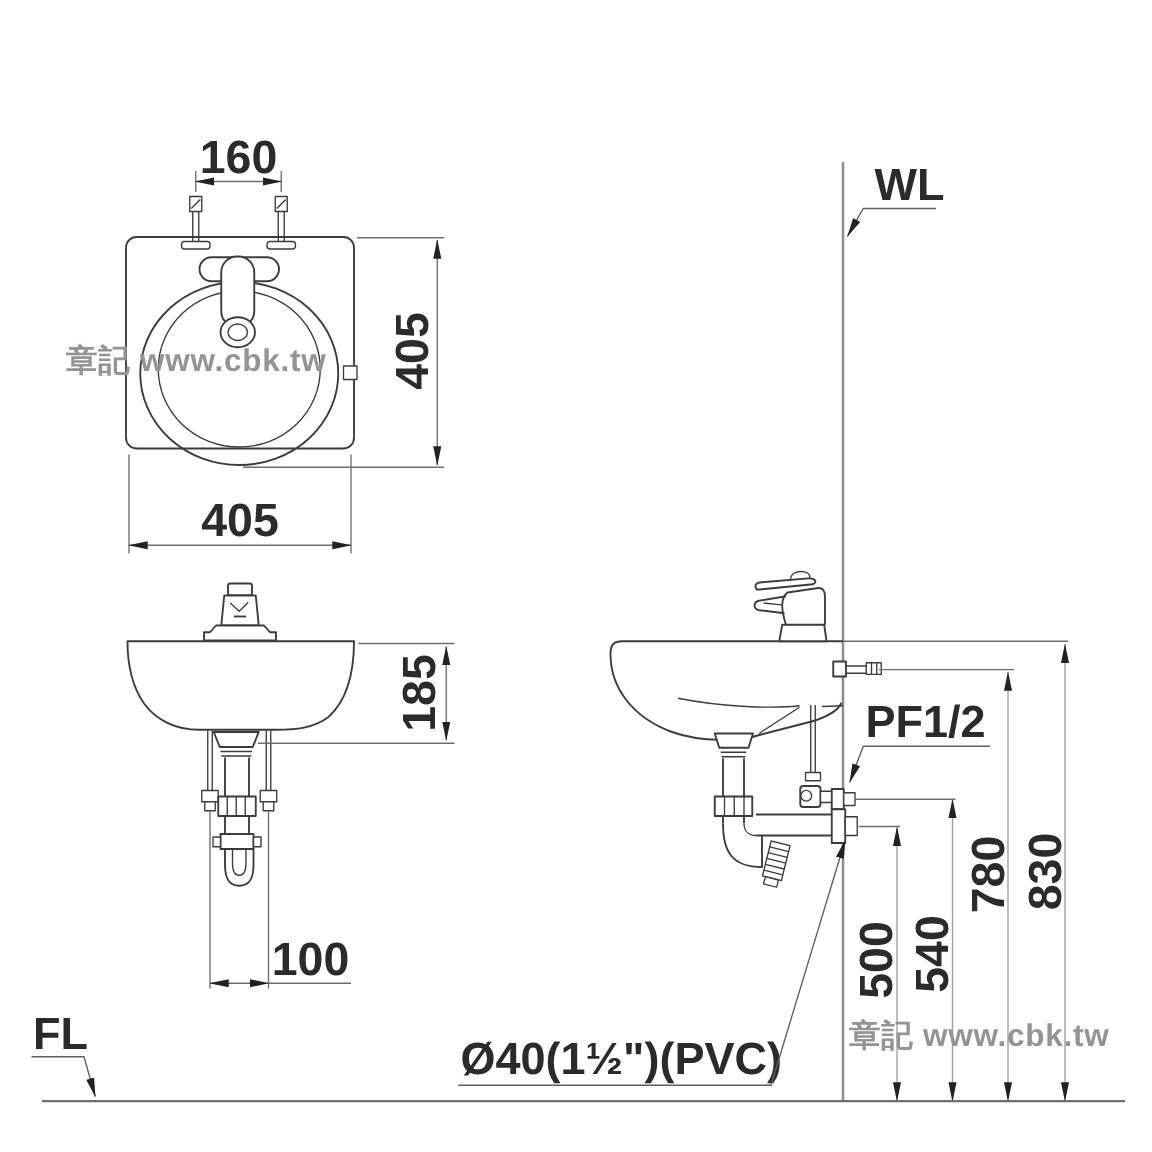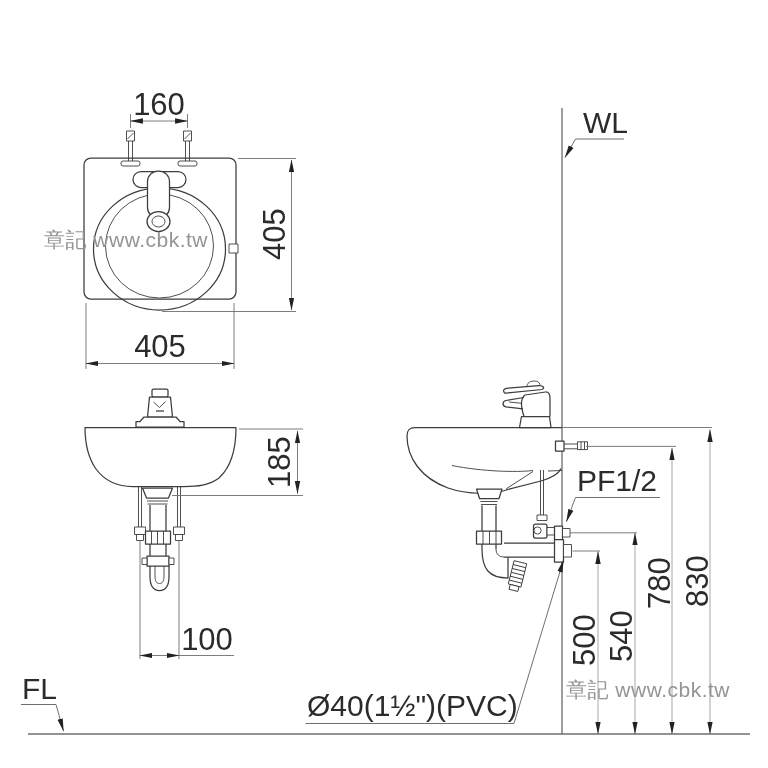--- a/index.html
+++ b/index.html
@@ -1,16 +1,16 @@
 <!DOCTYPE html>
 <html><head>
 <meta charset="utf-8">
 <style>
   html,body{margin:0;padding:0;background:#ffffff;}
-  .stage{position:relative;width:768px;height:768px;background:#ffffff;overflow:hidden;}
+  .stage{position:relative;width:768px;height:768px;background:#ffffff;overflow:hidden;font-weight:bold;}
   svg{display:block;}
   .s   {stroke:#3c3c3c;fill:none;stroke-width:1.25;stroke-linejoin:round;stroke-linecap:butt;}
   .sf  {stroke:#3c3c3c;fill:#ffffff;stroke-width:1.25;stroke-linejoin:round;}
   .thin{stroke-width:0.9;}
   .ext {stroke:#6e6e6e;stroke-width:0.9;fill:none;}
   .dim {stroke:#6e6e6e;stroke-width:0.9;fill:none;marker-start:url(#arr);marker-end:url(#arr);}
   .long{stroke:#9f9f9f;}
   .leader{stroke:#5f5f5f;stroke-width:0.9;fill:none;marker-end:url(#arr);}
   .wall {stroke:#8d8d8d;stroke-width:1.7;fill:none;}
   .floor{stroke:#6f6f6f;stroke-width:1.5;fill:none;}

